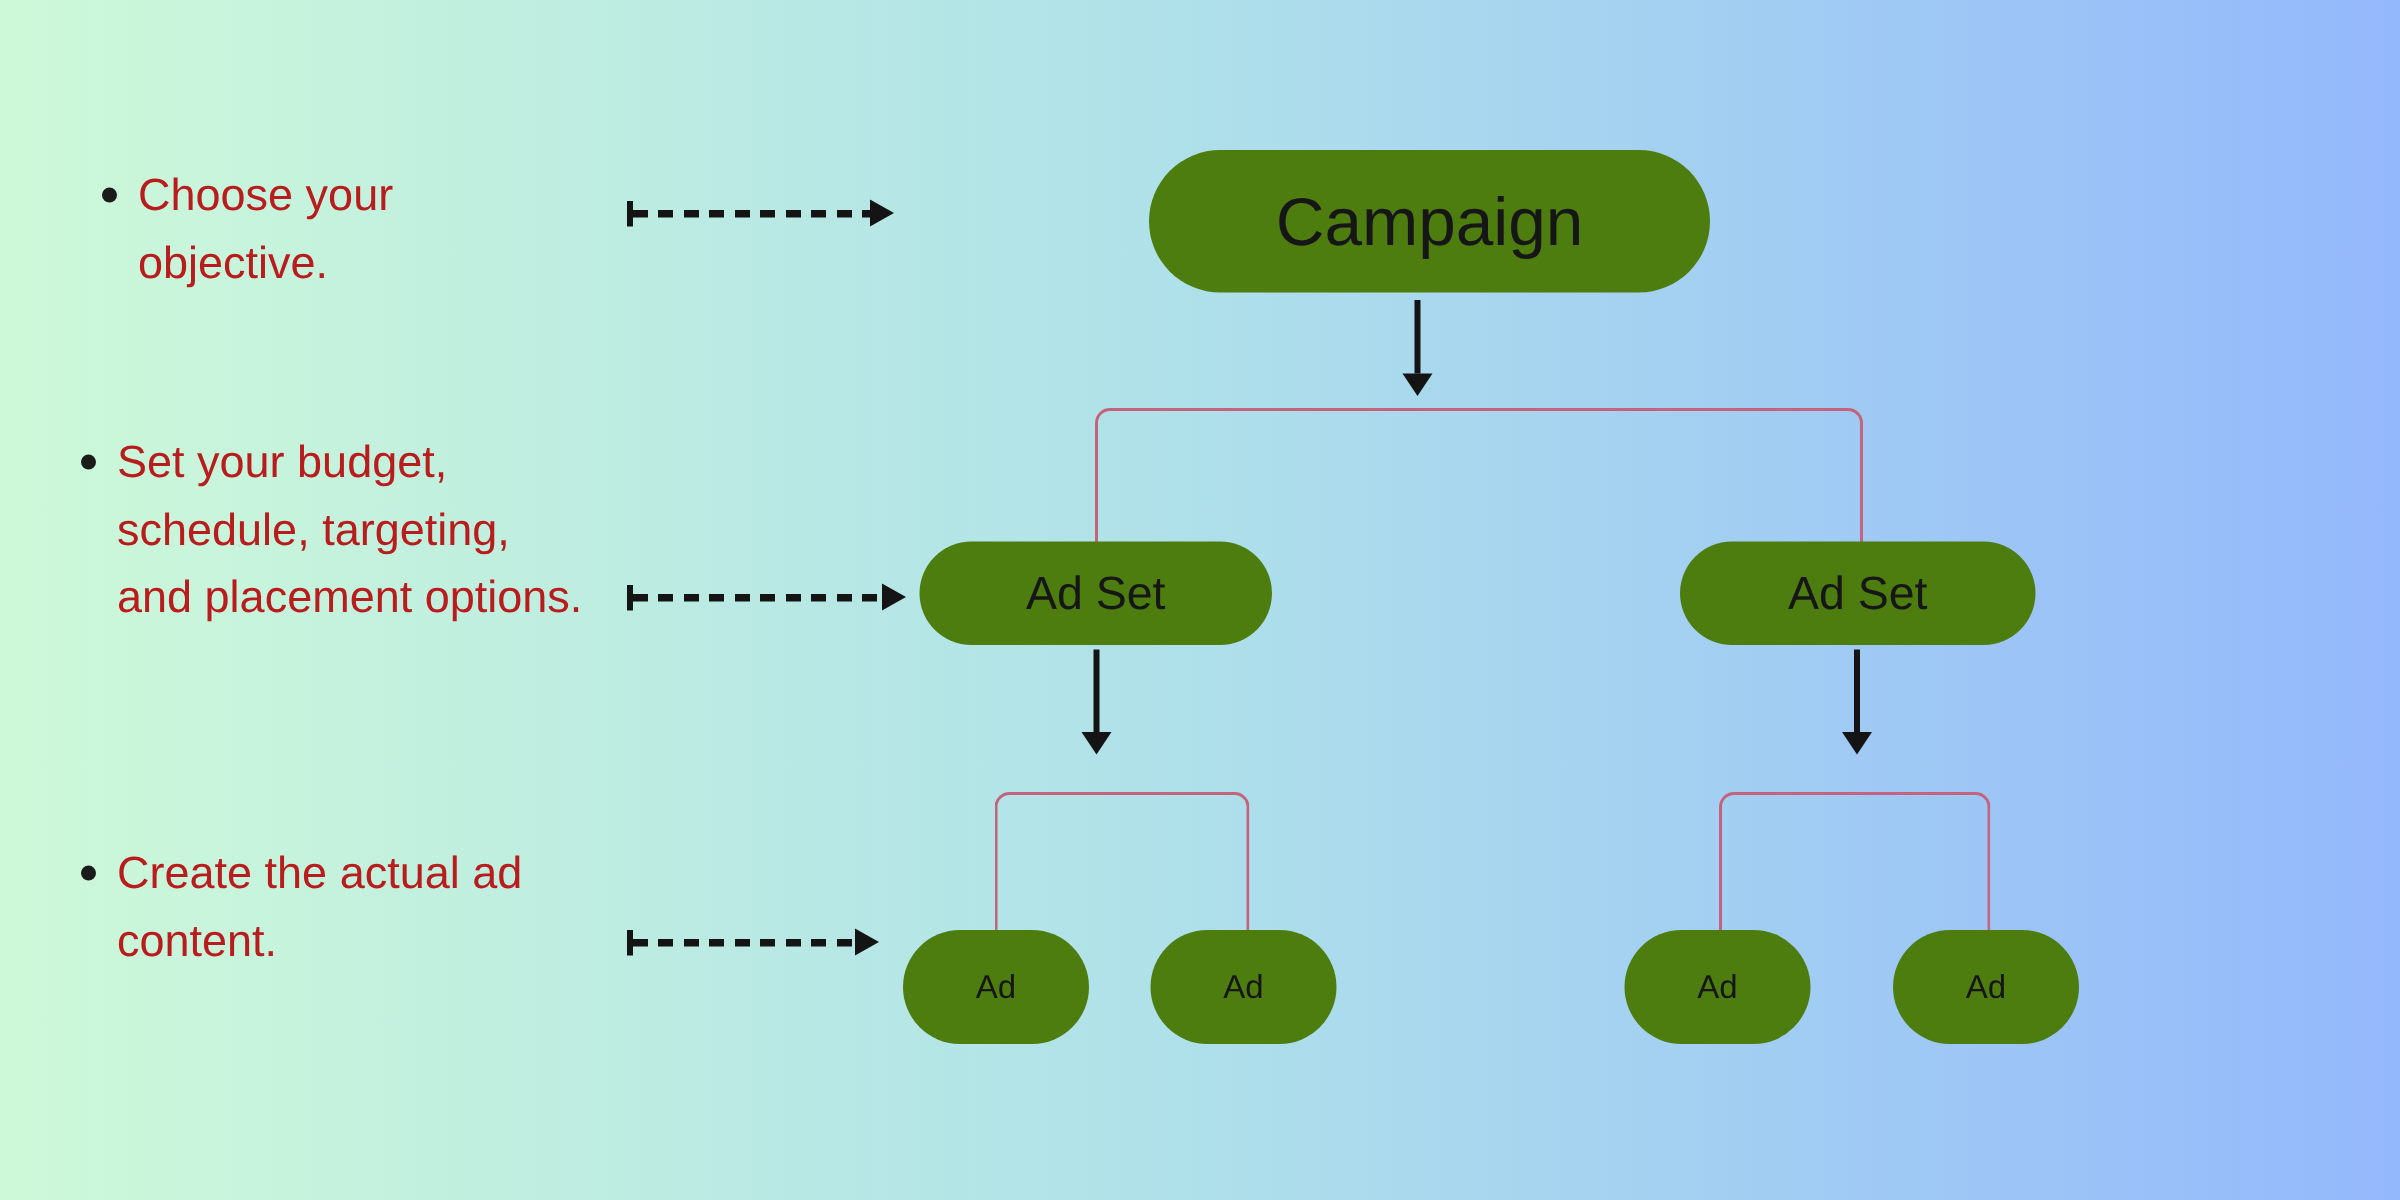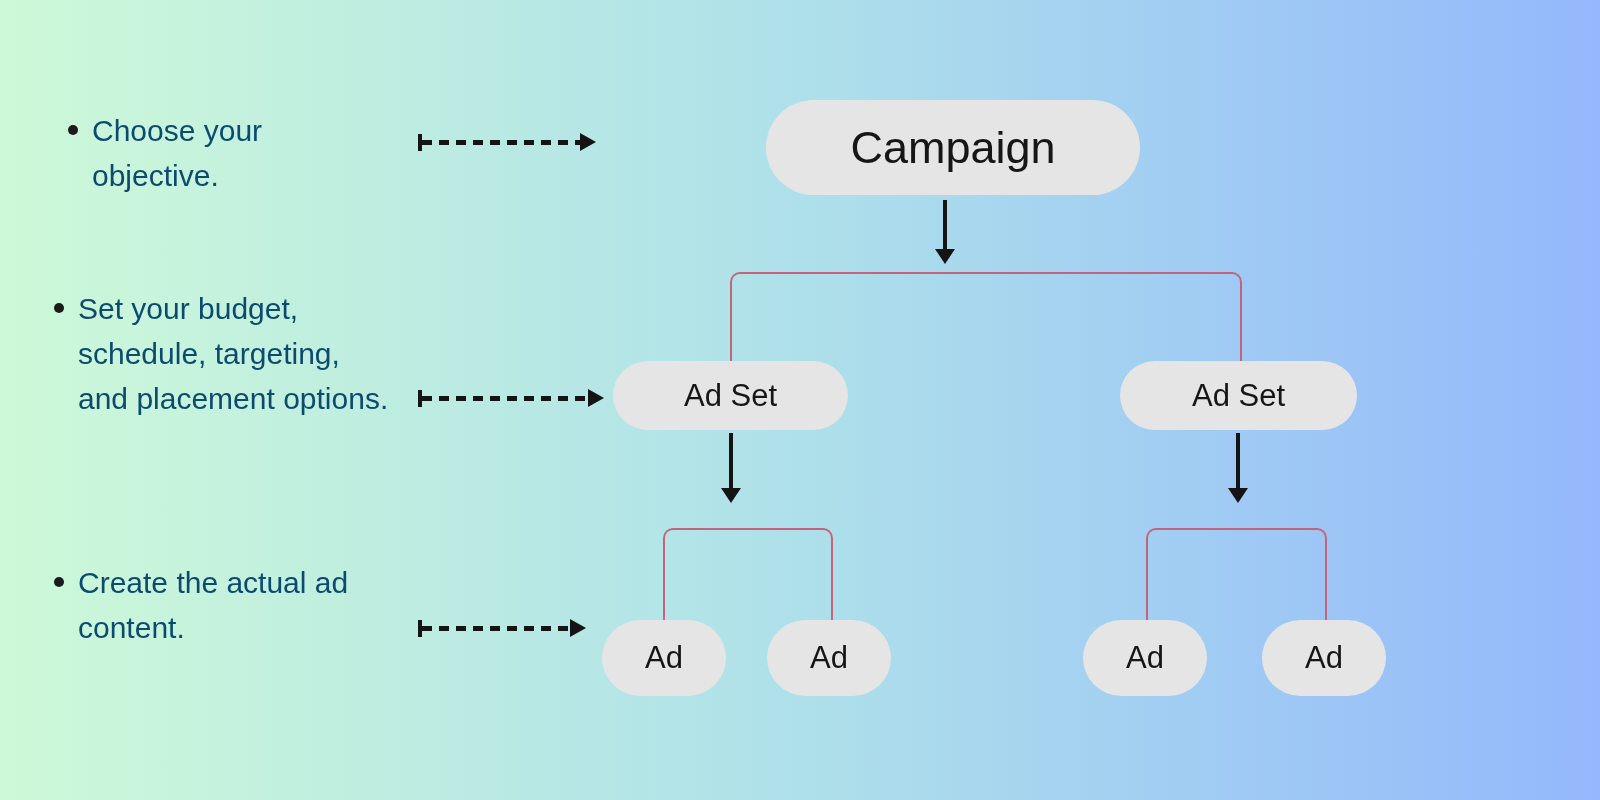--- a/index.html
+++ b/index.html
@@ -12,21 +12,21 @@
   }
   .stage { position: absolute; inset: 0; }
 
   
   .bullet { position: absolute; display: flex; gap: 14px; }
   .bullet-dot {
     width: 10px; height: 10px; border-radius: 50%;
     background: #1b1b1b; flex: 0 0 auto; margin-top: 17px;
   }
   .bullet-text {
-    font-size: 30px; line-height: 45px; color: #0c4a6e;
+    font-size: 30px; line-height: 45px; color: #b91c1c;
   }
   #bullet-1 { left: 68px;  top: 108px; }
   #bullet-1 .bullet-text { width: 230px; }
   #bullet-2 { left: 54px;  top: 286px; }
   #bullet-2 .bullet-text { width: 320px; }
   #bullet-3 { left: 54px;  top: 560px; }
   #bullet-3 .bullet-text { width: 340px; }
 
   
   .dashed-arrow { position: absolute; display: flex; align-items: center; height: 20px; }
@@ -39,28 +39,28 @@
     width: 0; height: 0; flex: 0 0 auto;
     border-top: 9px solid transparent; border-bottom: 9px solid transparent;
     border-left: 16px solid #141414;
   }
   #dashed-arrow-1 { left: 418px; top: 132px; width: 178px; }
   #dashed-arrow-2 { left: 418px; top: 388px; width: 186px; }
   #dashed-arrow-3 { left: 418px; top: 618px; width: 168px; }
 
   
   .node {
-    position: absolute; background: #e5e5e5;
+    position: absolute; background: #4d7c0f;
     display: flex; align-items: center; justify-content: center;
     color: #161616;
   }
   #node-campaign  { left: 766px;  top: 100px; width: 374px; height: 95px; border-radius: 48px; font-size: 45px; }
   #node-adset-l   { left: 613px;  top: 361px; width: 235px; height: 69px; border-radius: 35px; font-size: 31px; }
   #node-adset-r   { left: 1120px; top: 361px; width: 237px; height: 69px; border-radius: 35px; font-size: 31px; }
-  .ad-node        { width: 124px; height: 76px; border-radius: 38px; font-size: 31px; }
+  .ad-node        { width: 124px; height: 76px; border-radius: 38px; font-size: 22px; }
   #node-ad-l1 { left: 602px;  top: 620px; }
   #node-ad-l2 { left: 767px;  top: 620px; }
   #node-ad-r1 { left: 1083px; top: 620px; }
   #node-ad-r2 { left: 1262px; top: 620px; }
 
   
   .varrow { position: absolute; width: 20px; display: flex; flex-direction: column; align-items: center; }
   .varrow .shaft { width: 4px; flex: 1 1 auto; background: #141414; }
   .varrow .vhead {
     width: 0; height: 0; flex: 0 0 auto;

